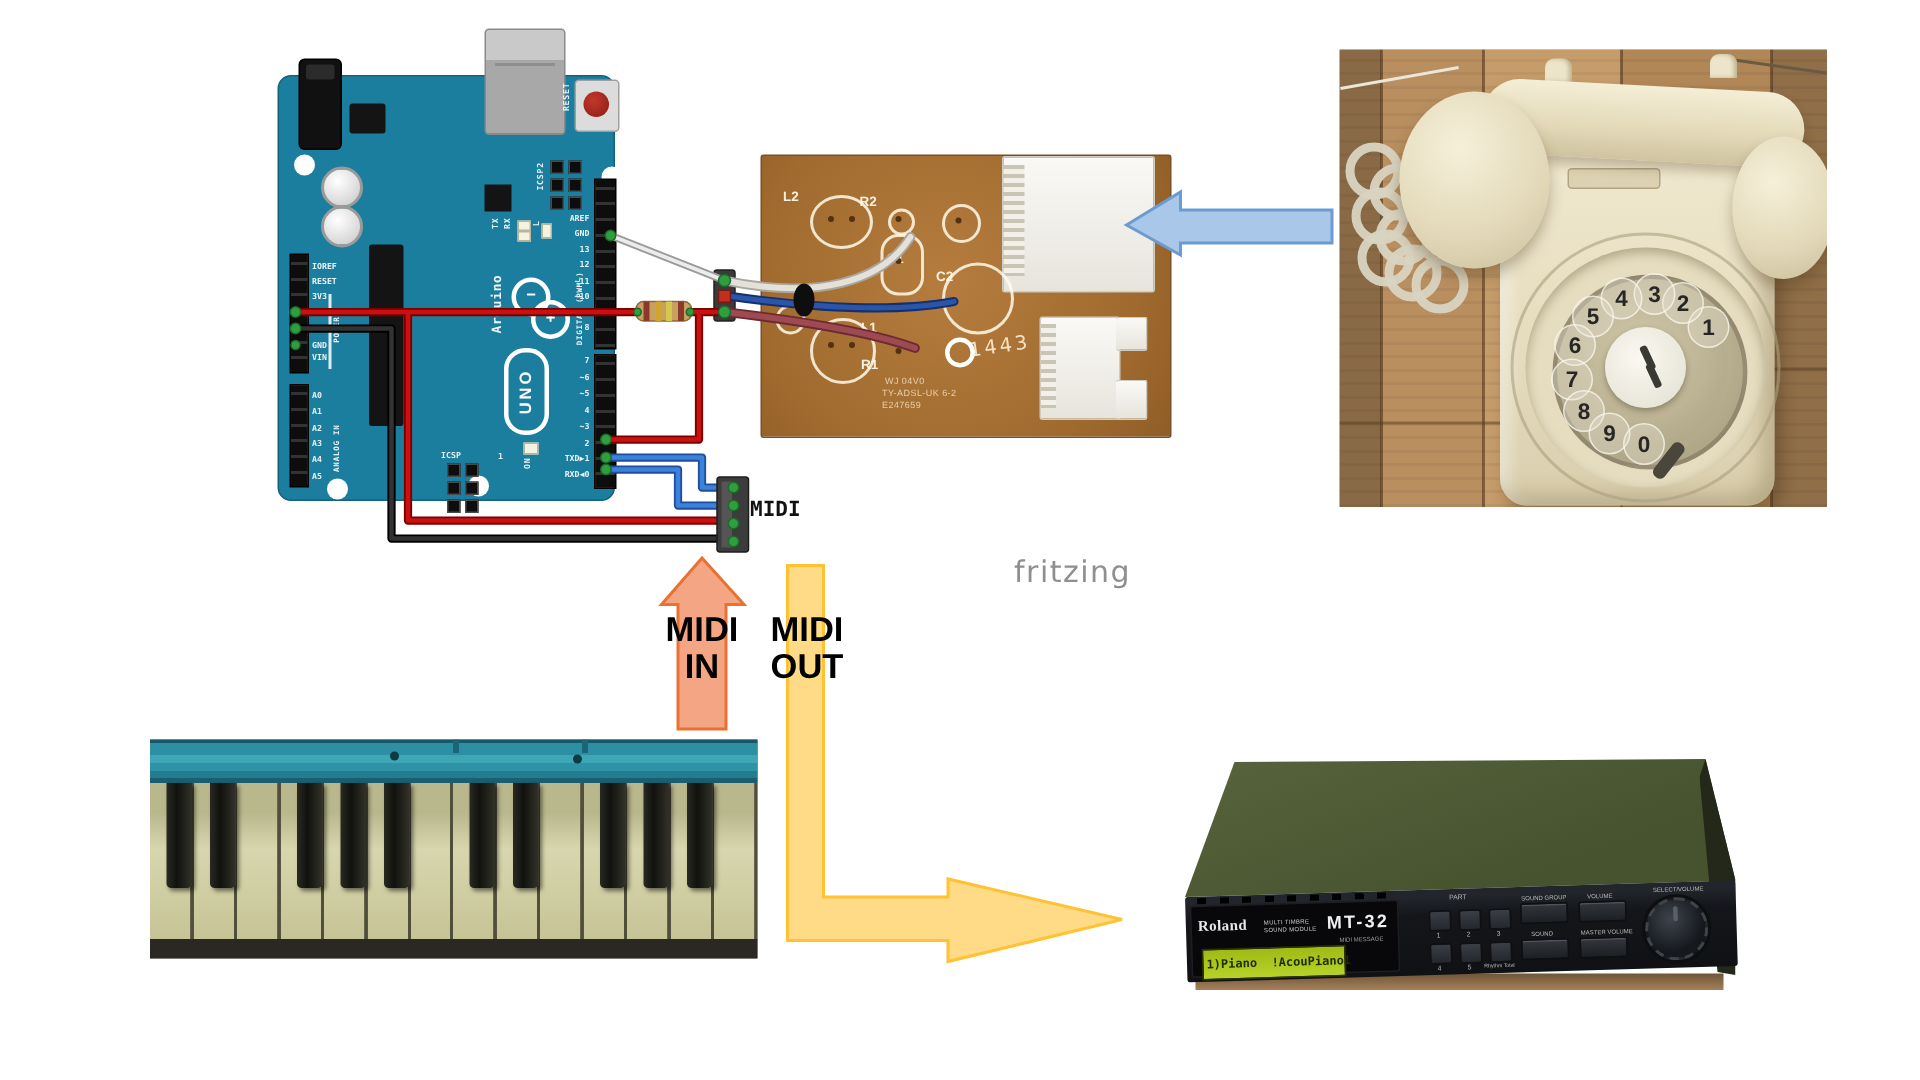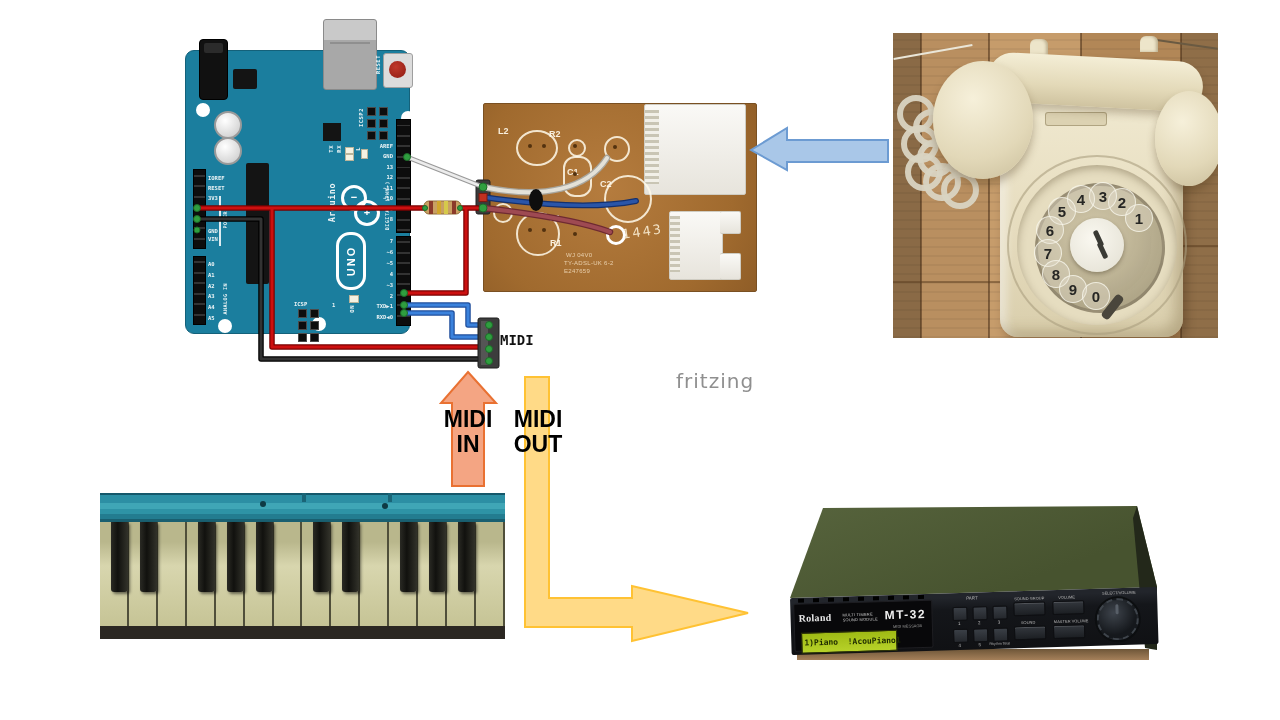--- a/index.html
+++ b/index.html
@@ -33,21 +33,21 @@
   .lpin{left:22px;}
   .led{position:absolute;background:#f5f2e2;border:1px solid #b9b49a;}
   .ring{position:absolute;width:20px;height:20px;border:3px solid #fff;border-radius:50%;color:#fff;
         font:bold 11px "Liberation Sans",sans-serif;text-align:center;line-height:18px;}
   #uno-oval{left:150px;top:181px;width:24px;height:52px;border:3px solid #fff;border-radius:14px;}
   #uno-oval span{position:absolute;left:50%;top:50%;transform:translate(-50%,-50%) rotate(-90deg);
         color:#fff;font:bold 11px "Liberation Sans",sans-serif;letter-spacing:2px;}
   .wsline{position:absolute;width:1.5px;background:rgba(255,255,255,.85);}
 
   
-  #pcb{left:483px;top:103px;width:272px;height:187px;
+  #pcb{left:507px;top:103px;width:272px;height:187px;
        background:radial-gradient(circle at 45% 45%,#B57C3E,#A06A2E 70%,#8F5D27);
        border:1px solid #7a5022;border-radius:2px;}
   .silk{position:absolute;border:2px solid rgba(255,250,235,.85);border-radius:50%;}
   .pcb-lbl{position:absolute;color:rgba(255,250,235,.92);font:bold 9px "Liberation Sans",sans-serif;}
   .conn{position:absolute;background:linear-gradient(180deg,#FAF9F6,#E7E4DC);border:1px solid #cfccc2;border-radius:2px;}
   .contacts{position:absolute;background:repeating-linear-gradient(180deg,#c9c5b4 0 3px,#f2f0e8 3px 6px);}
   .pad-dot{position:absolute;width:4px;height:4px;border-radius:50%;background:#53320f;}
   #pcb-stamp{color:rgba(255,246,222,.85);font:13px "DejaVu Sans",sans-serif;transform:rotate(-8deg);letter-spacing:2px;}
   .pcb-tiny{position:absolute;color:rgba(255,240,214,.72);font:6px "Liberation Sans",sans-serif;letter-spacing:.3px;white-space:nowrap;}
 

